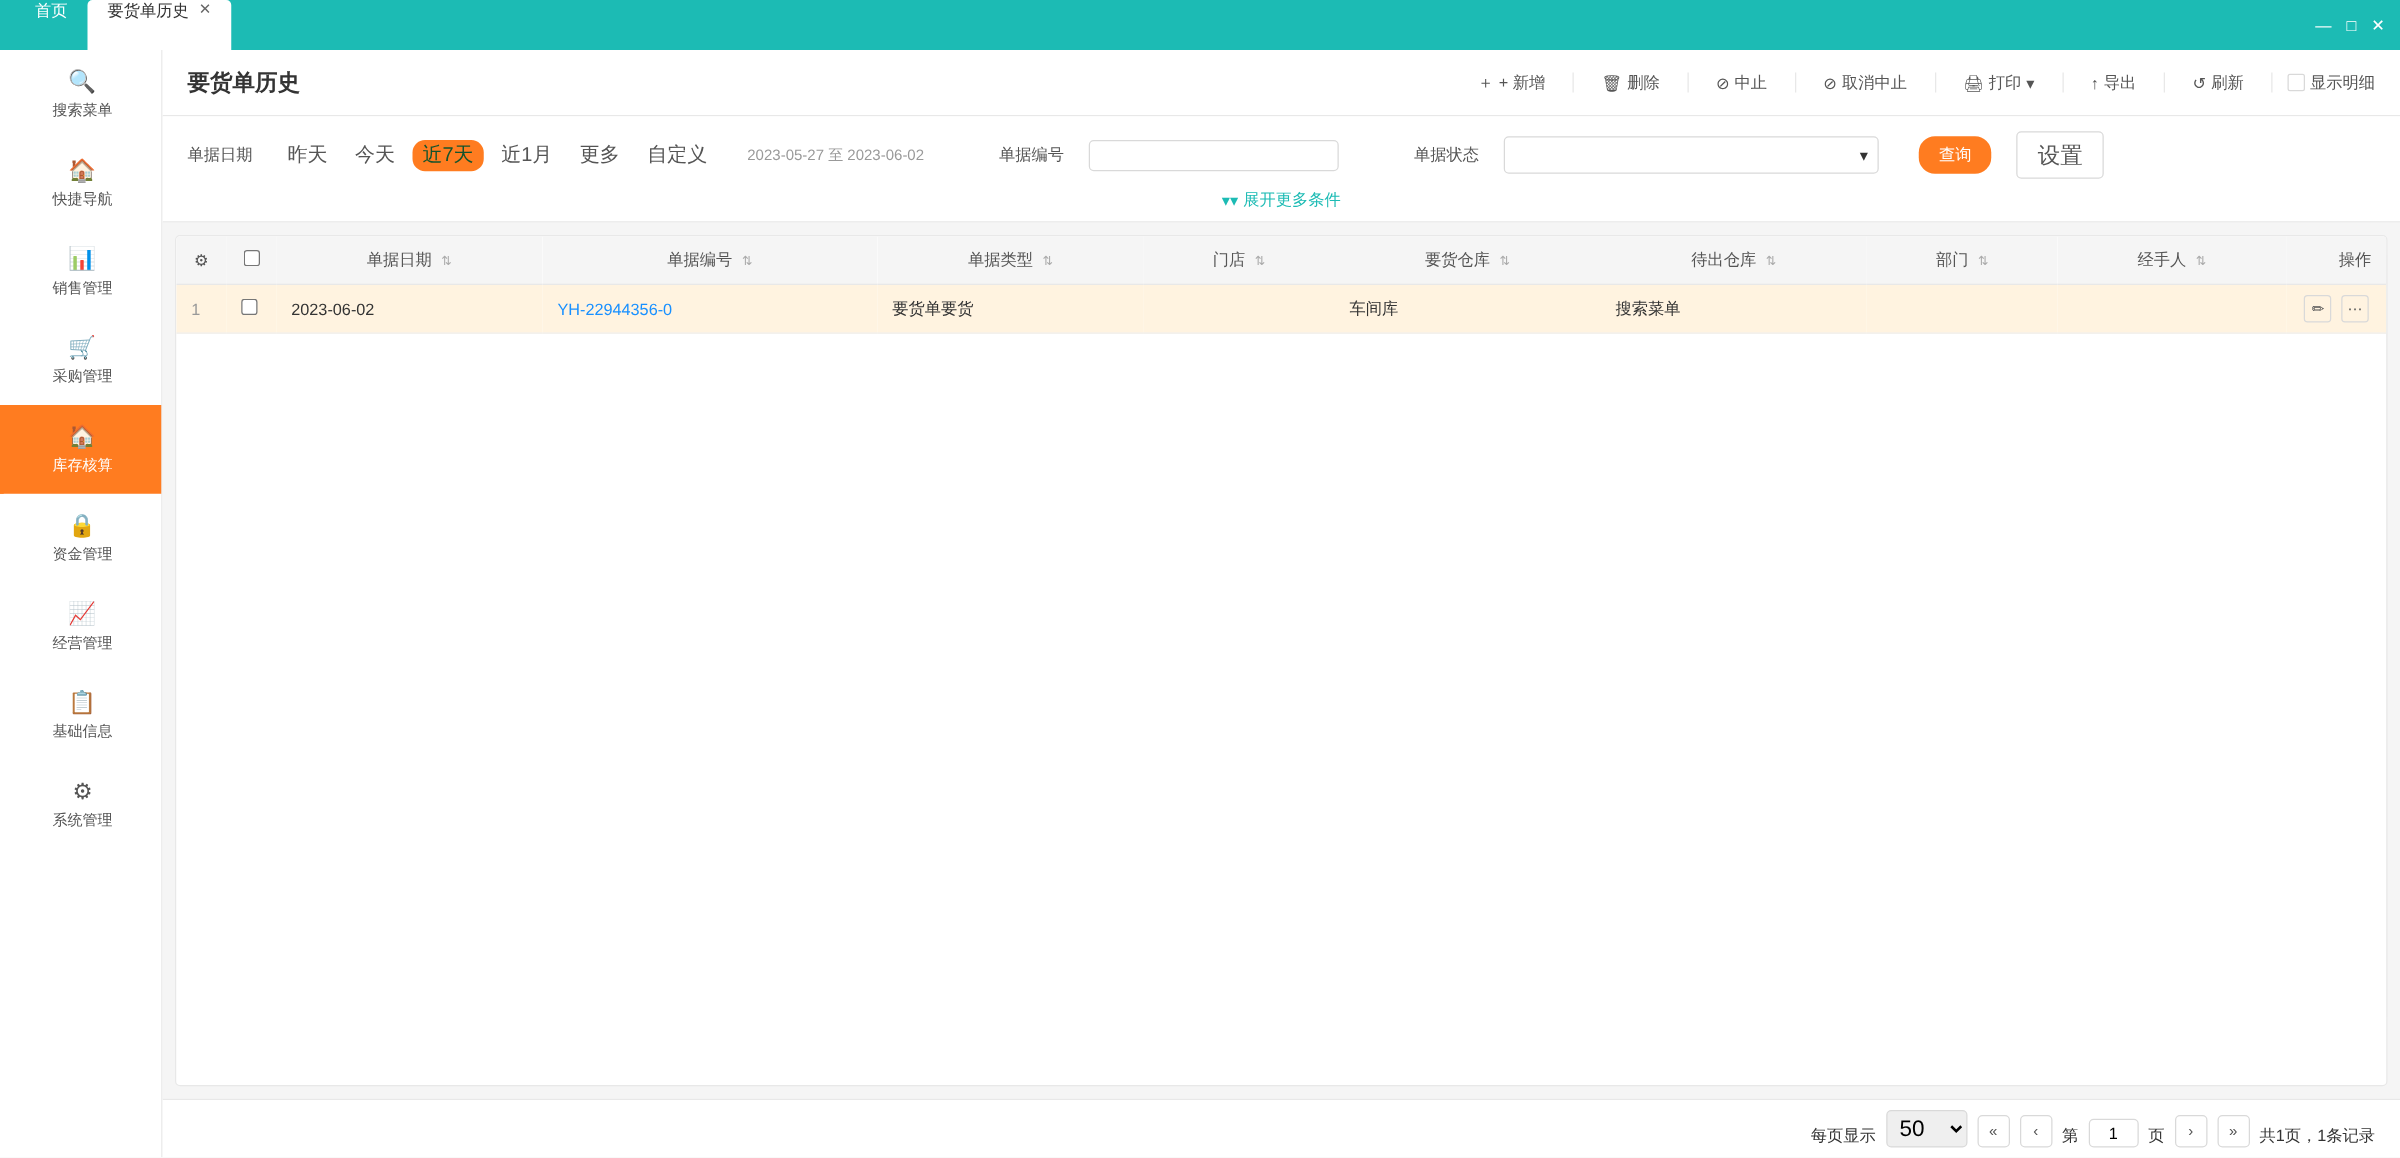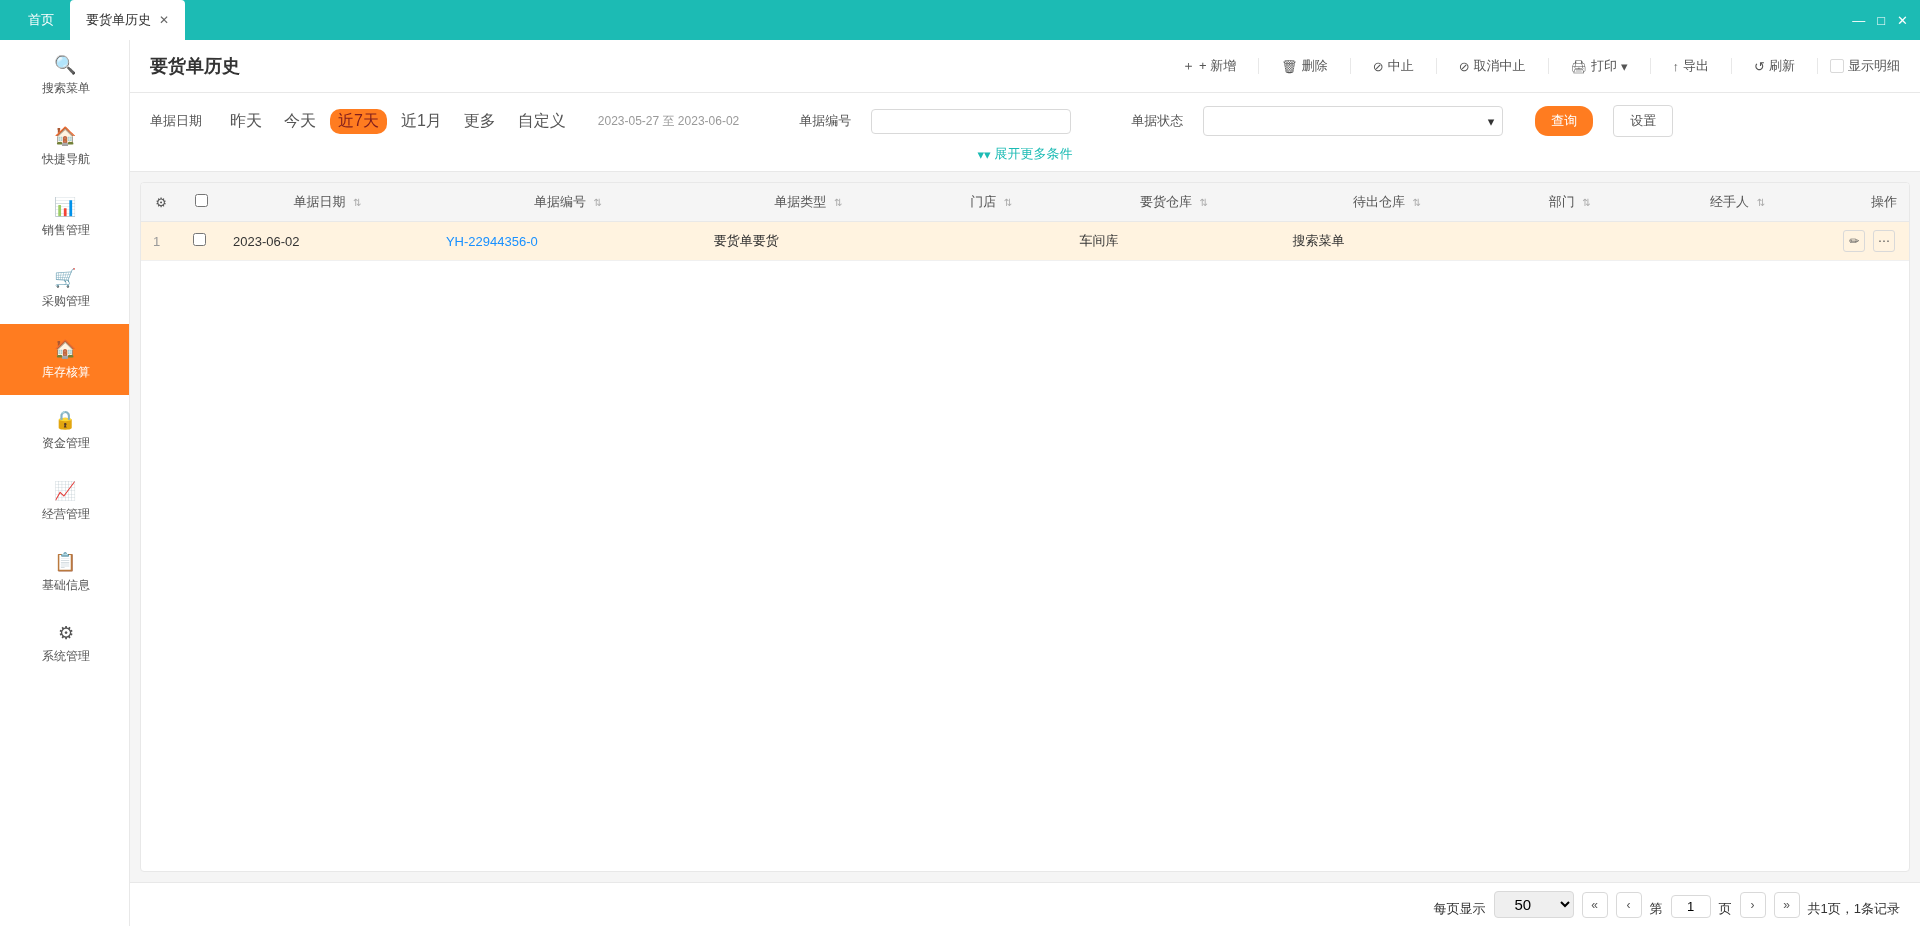--- a/index.html
+++ b/index.html
@@ -1,20 +1,20 @@
 <!DOCTYPE html>
 <html><head>
   <meta charset="utf-8">
   <style>
     * { margin: 0; padding: 0; box-sizing: border-box; }
     body { font-family: 'Microsoft YaHei', Arial, sans-serif; font-size: 13px; background: #f5f5f5; color: #333; width: 1920px; height: 926px; overflow: hidden; display: flex; flex-direction: column; }
 
     
     .top-bar { height: 40px; background: #1cbbb4; display: flex; align-items: center; padding: 0 12px; gap: 0; flex-shrink: 0; }
-    .top-bar-tab { display: flex; align-items: center; height: 40px; padding: 0 16px; font-size: 13px; color: #fff; cursor: pointer; position: relative; font-family: Liberation Serif, serif; }
+    .top-bar-tab { display: flex; align-items: flex-start; height: 40px; padding: 0 16px; font-size: 13px; color: #fff; cursor: pointer; position: relative; font-family: Liberation Serif, serif; }
     .top-bar-tab.active { background: #fff; color: #333; border-radius: 4px 4px 0 0; }
     .top-bar-tab .close-icon { margin-left: 8px; font-size: 12px; color: #666; cursor: pointer; }
     .top-bar-spacer { flex: 1; }
     .top-bar-actions { display: flex; align-items: center; gap: 12px; color: #fff; font-size: 13px; }
     .top-bar-actions span { cursor: pointer; }
 
     
     .main-layout { display: flex; flex: 1; overflow: hidden; }
 
     
@@ -25,30 +25,30 @@
 
     
     .content { flex: 1; display: flex; flex-direction: column; overflow: hidden; background: #f5f5f5; }
 
     
     .page-header { background: #fff; padding: 12px 20px; display: flex; align-items: center; justify-content: space-between; border-bottom: 1px solid #e8e8e8; flex-shrink: 0; }
     .page-title { font-size: 18px; font-weight: bold; color: #333; }
     .page-actions { display: flex; align-items: center; gap: 10px; }
     .action-btn { display: flex; align-items: center; gap: 4px; padding: 5px 10px; cursor: pointer; font-size: 13px; color: #555; background: none; border: none; }
     .btn-primary { background: #ff7c20; color: #fff; border: none; border-radius: 4px; padding: 6px 16px; cursor: pointer; font-size: 13px; }
-    .btn-secondary { background: #fff; color: #555; border: 1px solid #d9d9d9; border-radius: 4px; padding: 6px 16px; cursor: pointer; font-size: 13px; }
+    .btn-secondary { background: #fff; color: #555; border: 1px solid #d9d9d9; border-radius: 4px; padding: 6px 16px; cursor: pointer; font-size: 18px; }
     .divider-v { width: 1px; height: 16px; background: #e8e8e8; margin: 0 2px; }
 
     
     .filter-area { background: #fff; padding: 12px 20px 8px; border-bottom: 1px solid #e8e8e8; flex-shrink: 0; }
     .filter-row { display: flex; align-items: center; gap: 20px; margin-bottom: 8px; }
     .filter-label { color: #555; font-size: 13px; white-space: nowrap; }
     .filter-date-btns { display: flex; align-items: center; gap: 6px; }
     .date-btn { padding: 2px 8px; border-radius: 10px; cursor: pointer; font-size: 16px; color: #555; border: none; background: none; }
-    .date-btn.active { background: #ff7c20; color: #7f1d1d; border-radius: 10px; }
+    .date-btn.active { background: #ff7c20; color: #14532d; border-radius: 10px; }
     .date-range { font-size: 12px; color: #999; margin-left: 4px; }
     .filter-input { border: 1px solid #d9d9d9; border-radius: 4px; padding: 4px 8px; font-size: 13px; width: 200px; outline: none; }
     .filter-select { border: 1px solid #d9d9d9; border-radius: 4px; padding: 4px 8px; font-size: 13px; width: 200px; background: #fff; cursor: pointer; display: flex; align-items: center; justify-content: space-between; }
     .expand-btn { display: flex; align-items: center; gap: 4px; color: #1cbbb4; font-size: 13px; cursor: pointer; margin: 0 auto; }
 
     
     .table-container { flex: 1; overflow: auto; background: #fff; margin: 10px; border-radius: 4px; border: 1px solid #e8e8e8; display: flex; flex-direction: column; }
     .table-wrap { flex: 1; overflow: auto; }
     table { width: 100%; border-collapse: collapse; font-size: 13px; }
     thead tr { background: #f5f5f5; }
@@ -63,21 +63,21 @@
     
     .th-settings { width: 40px; text-align: center; }
     .th-checkbox { width: 40px; text-align: center; }
 
     
     .table-footer { background: #faf9f7; padding: 8px 12px; border-top: 1px solid #e8e8e8; font-size: 13px; color: #555; flex-shrink: 0; display: flex; align-items: center; }
     .footer-total { font-weight: bold; }
 
     
     .pagination-bar { background: #fff; padding: 8px 20px; border-top: 1px solid #e8e8e8; display: flex; align-items: flex-end; justify-content: flex-end; gap: 8px; font-size: 13px; flex-shrink: 0; }
-    .page-size-select { border: 1px solid #d9d9d9; border-radius: 4px; padding: 3px 16px; font-size: 15px; }
+    .page-size-select { border: 1px solid #d9d9d9; border-radius: 4px; padding: 3px 6px; font-size: 18px; }
     .page-btn { width: 26px; height: 26px; border: 1px solid #d9d9d9; border-radius: 4px; background: #fff; cursor: pointer; display: inline-flex; align-items: center; justify-content: center; color: #555; font-size: 12px; }
     .page-input { width: 40px; border: 1px solid #d9d9d9; border-radius: 4px; padding: 3px 6px; text-align: center; font-size: 13px; }
 
     
     .display-toggle { display: flex; align-items: center; gap: 4px; font-size: 13px; color: #555; cursor: pointer; }
     .checkbox-small { width: 14px; height: 14px; border: 1px solid #d9d9d9; border-radius: 2px; display: inline-block; }
   </style>
 </head>
 <body>
 

